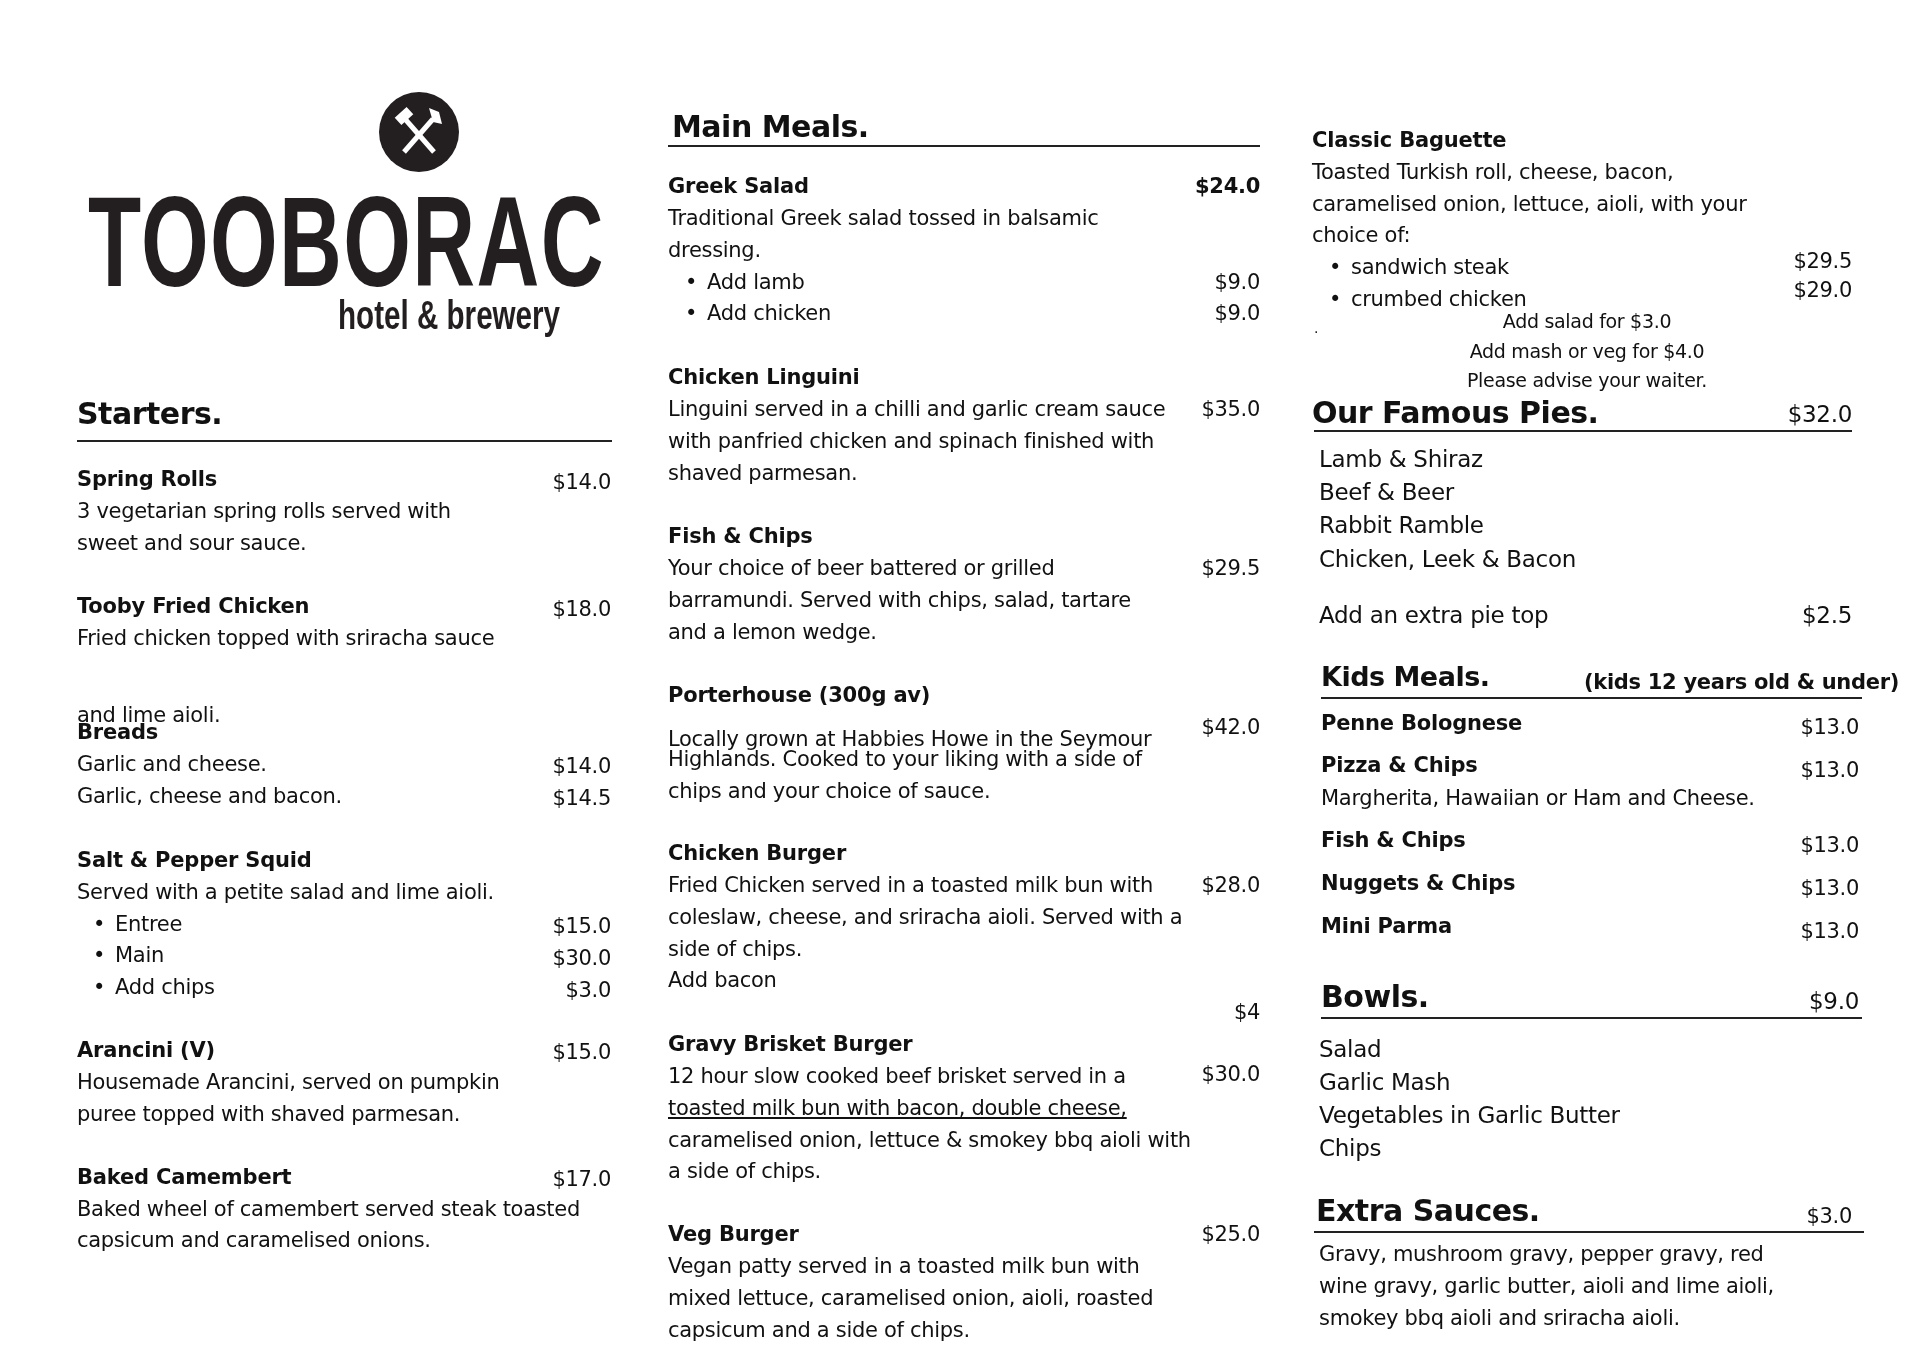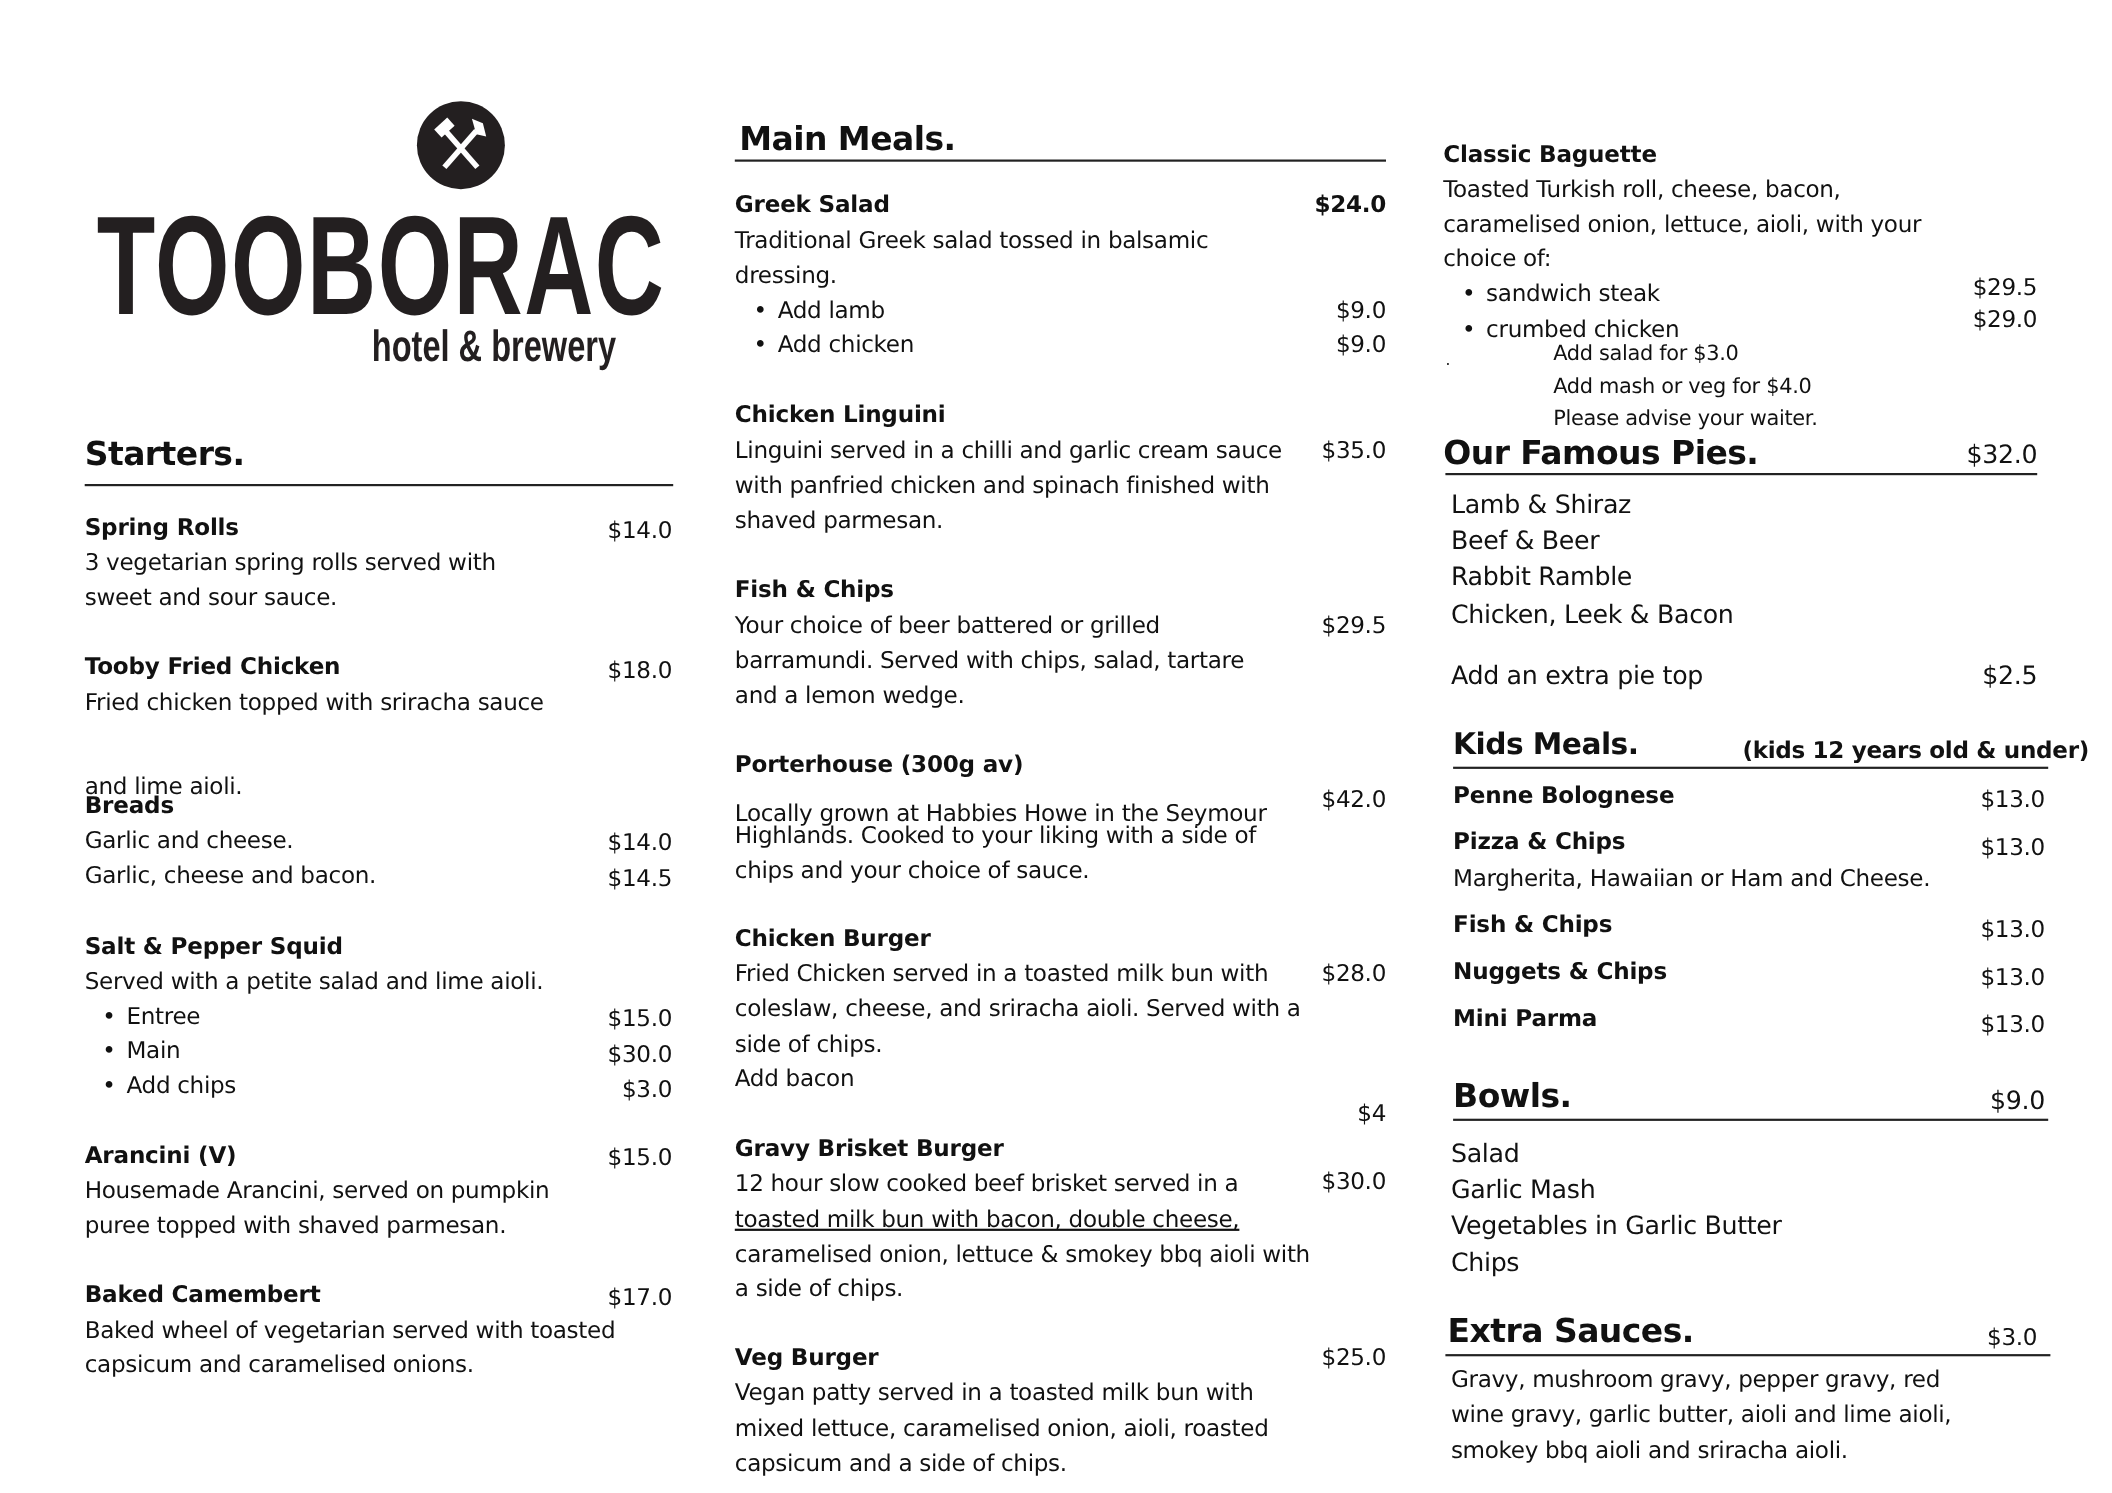--- a/index.html
+++ b/index.html
@@ -11,21 +11,21 @@
            font-size:128px; line-height:128px; color:#231f20; transform:scaleX(0.68); transform-origin:left top; letter-spacing:2px; }
   .brand-sub { position:absolute; left:338px; top:293px; font-family:"Liberation Sans", sans-serif; font-weight:700;
            font-size:40px; line-height:44px; color:#231f20; transform:scaleX(0.74); transform-origin:left top; }
   .section-h { position:absolute; font-weight:700; font-size:30px; line-height:34px; letter-spacing:-0.5px; color:#111; }
   .rule { position:absolute; height:0; border-top:2px solid #222; }
   .item-name { position:absolute; font-weight:700; font-size:21px; line-height:32px; letter-spacing:-0.2px; }
   .item-text { position:absolute; font-size:21px; line-height:32px; letter-spacing:-0.3px; white-space:pre-line; }
   .price { position:absolute; font-size:21px; line-height:32px; text-align:right; letter-spacing:-0.3px; }
   .bullet { position:absolute; font-size:21px; line-height:32px; letter-spacing:-0.3px; }
   .bullet::before { content:"•"; position:absolute; left:-22px; }
-  .center-note { position:absolute; font-size:19px; line-height:29px; letter-spacing:-0.3px; }
+  .center-note { position:absolute; font-size:19px; line-height:29px; text-align:center; letter-spacing:-0.3px; }
   .plain { position:absolute; font-size:23px; line-height:33px; letter-spacing:-0.3px; }
   .kids-note { position:absolute; font-weight:700; font-size:21px; line-height:30px; letter-spacing:-0.3px; }
   .dot { position:absolute; font-size:14px; }
 </style>
 </head>
 <body>
 
 <div class="logo-circle">
   <svg viewBox="0 0 80 80">
     <g stroke="#fff" stroke-width="5" stroke-linecap="butt" fill="#fff">
@@ -68,21 +68,21 @@
   <div class="bullet" style="left:115px;top:971px;">Add chips</div>
   <div class="price" style="left:511px;top:974px;width:100px;">$3.0</div>
 
   <div class="item-name" style="left:77px;top:1034px;">Arancini (V)</div>
   <div class="price" style="left:511px;top:1036px;width:100px;">$15.0</div>
   <div class="item-text" style="left:77px;top:1066px;">Housemade Arancini, served on pumpkin</div>
   <div class="item-text" style="left:77px;top:1098px;">puree topped with shaved parmesan.</div>
 
   <div class="item-name" style="left:77px;top:1161px;">Baked Camembert</div>
   <div class="price" style="left:511px;top:1163px;width:100px;">$17.0</div>
-  <div class="item-text" style="left:77px;top:1193px;">Baked wheel of vegetarian served with toasted</div>
+  <div class="item-text" style="left:77px;top:1193px;">Baked wheel of camembert served steak toasted</div>
   <div class="item-text" style="left:77px;top:1224px;">capsicum and caramelised onions.</div>
 </div>
 
 <div>
   <div class="section-h" style="left:672px;top:110px;">Main Meals.</div>
   <div class="rule" style="left:668px;top:145px;width:592px;"></div>
 
   <div class="item-name" style="left:668px;top:170px;">Greek Salad</div>
   <div class="price" style="left:1160px;top:170px;width:100px;font-weight:700;">$24.0</div>
   <div class="item-text" style="left:668px;top:202px;">Traditional Greek salad tossed in balsamic</div>

